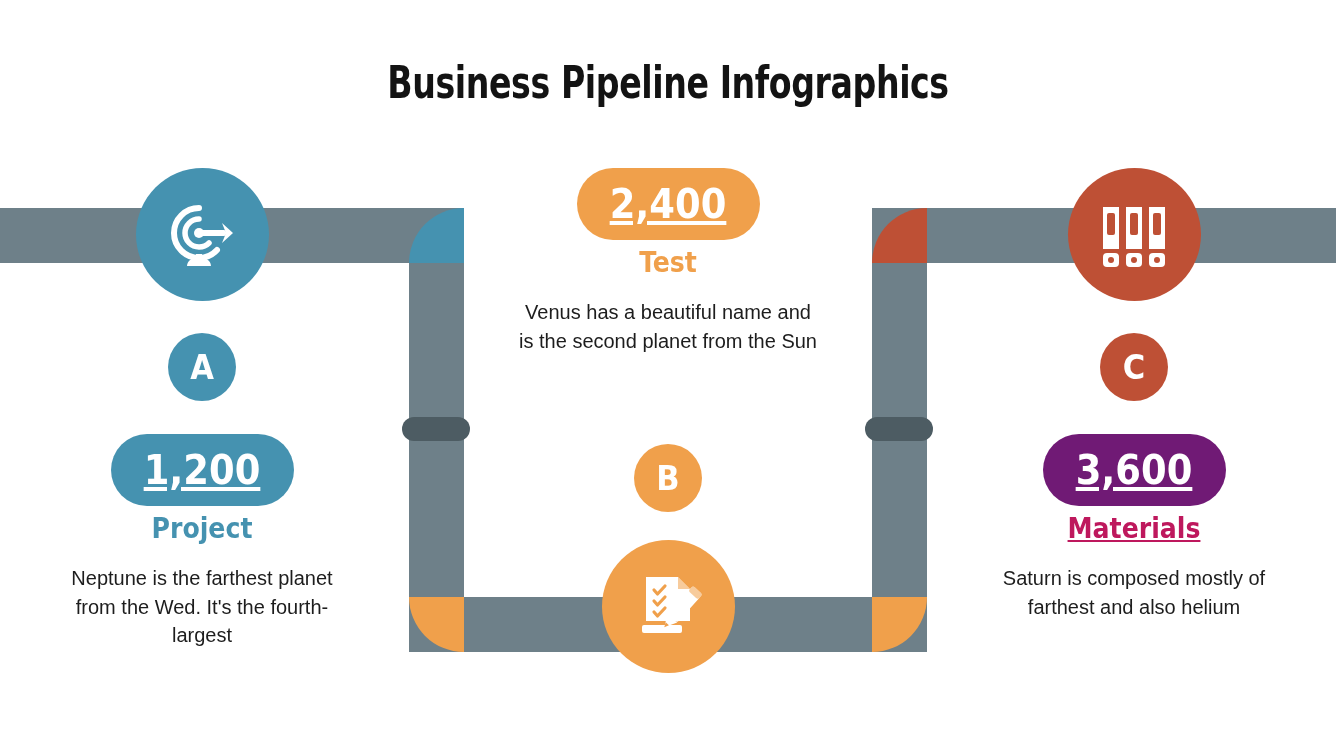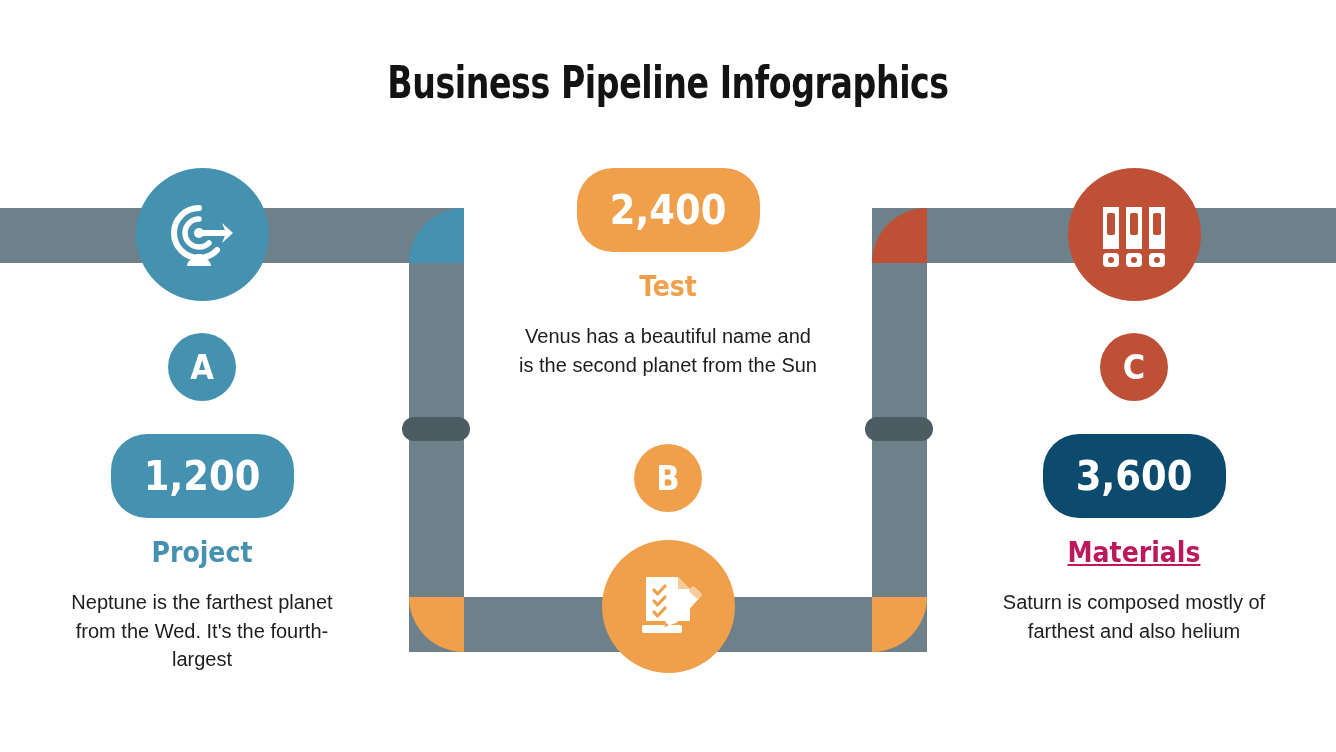--- a/index.html
+++ b/index.html
@@ -132,36 +132,37 @@
     color: #ffffff;
     font-family: "DejaVu Sans Condensed", "Liberation Sans Narrow", "Liberation Sans", sans-serif;
     font-weight: 700;
     font-size: 34px;
     line-height: 1;
   }
 
   
   .value-pill {
     width: 183px;
-    height: 84px;
+    height: 72px;
     border-radius: 36px;
     margin: 33px auto 0 auto;
     display: flex;
     align-items: center;
     justify-content: center;
     color: #ffffff;
     font-family: "DejaVu Sans Condensed", "Liberation Sans Narrow", "Liberation Sans", sans-serif;
     font-weight: 700;
     font-size: 41px;
     line-height: 1;
     letter-spacing: 0px;
+    text-decoration: underline;
   }
 
   .section-heading {
-    margin-top: 20px;
+    margin-top: 8px;
     font-family: "DejaVu Sans Condensed", "Liberation Sans Narrow", "Liberation Sans", sans-serif;
     font-weight: 700;
     font-size: 28px;
     line-height: 1.1;
   }
 
   .section-body {
     margin-top: 19px;
     font-family: "Liberation Sans", sans-serif;
     font-size: 20px;
@@ -293,20 +294,20 @@
           <path d="M2 6 h16 v42 h-16 z" fill="#ffffff"></path>
           <rect x="6" y="12" width="8" height="22" rx="2" fill="#BE5035"></rect>
           <rect x="2" y="52" width="16" height="14" rx="4" fill="#ffffff"></rect>
           <circle cx="10" cy="59" r="3" fill="#BE5035"></circle>
         </g>
       </svg>
     </div>
 
     <div class="letter-badge" style="background:#BE5035;">C</div>
 
-    <div class="value-pill" style="background:#0c4a6e;">3,600</div>
+    <div class="value-pill" style="background:#701a75;">3,600</div>
 
     <div class="section-heading" style="color:#be185d;text-decoration:underline;">Materials</div>
 
     <div class="section-body">Saturn is composed mostly of farthest and also helium</div>
   </div>
 
 </div>
 
 </body></html>

